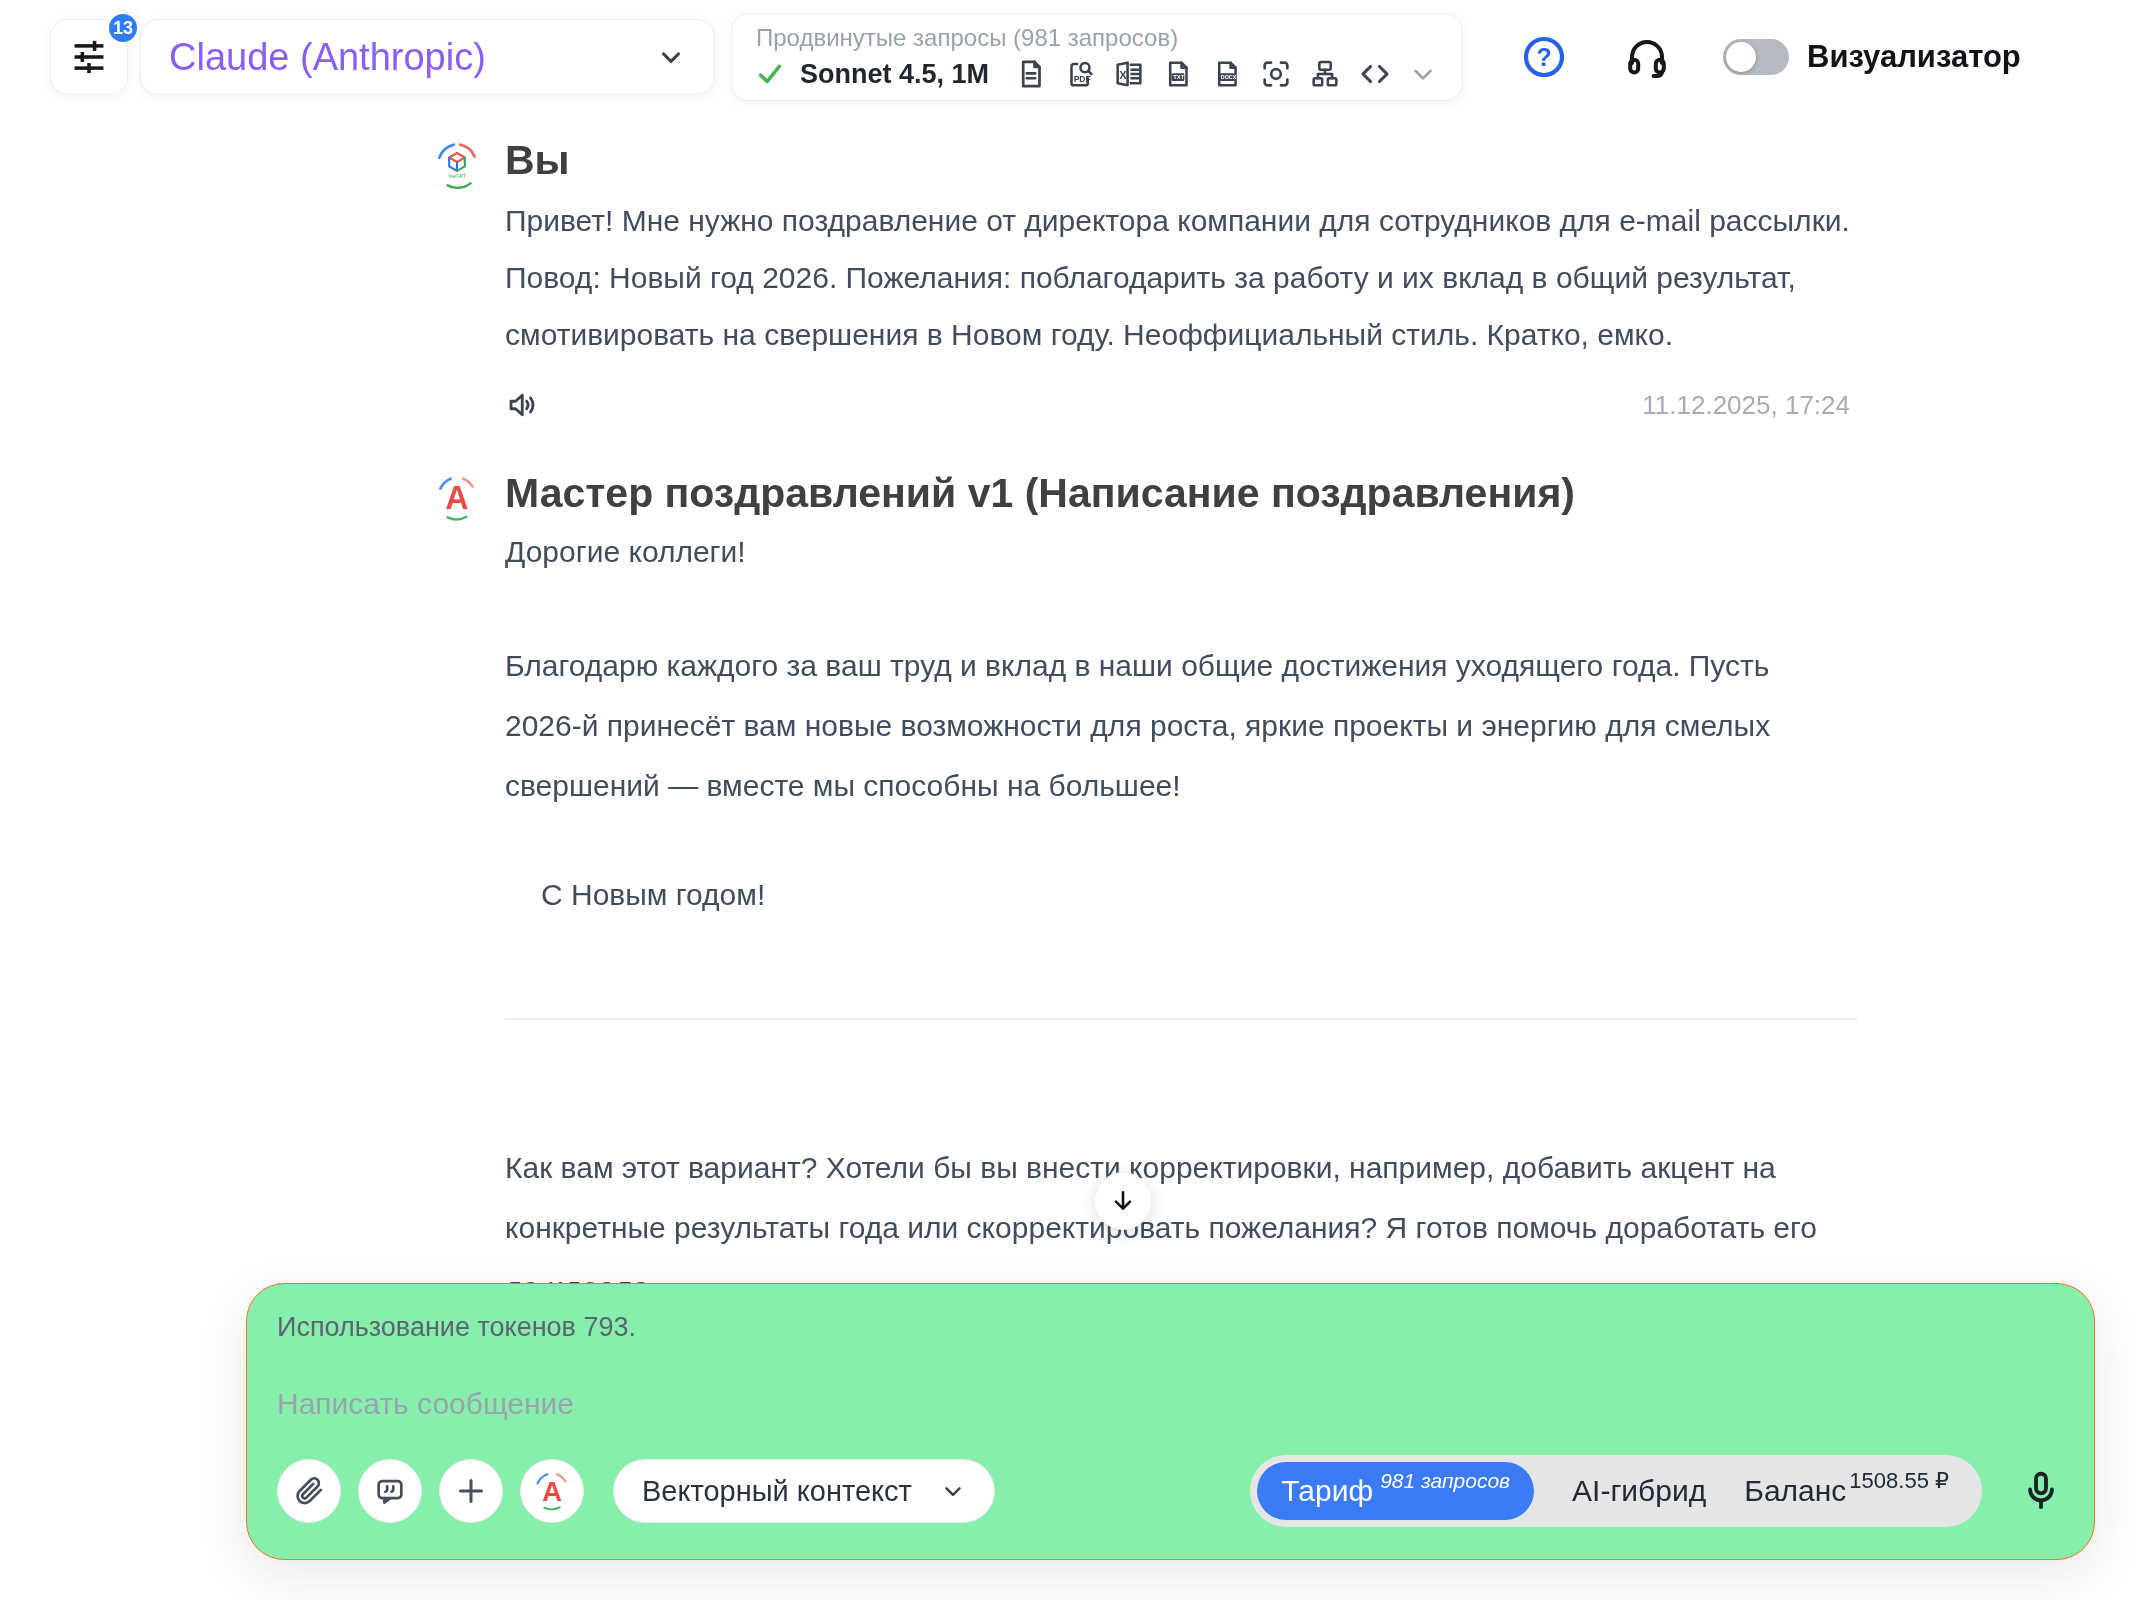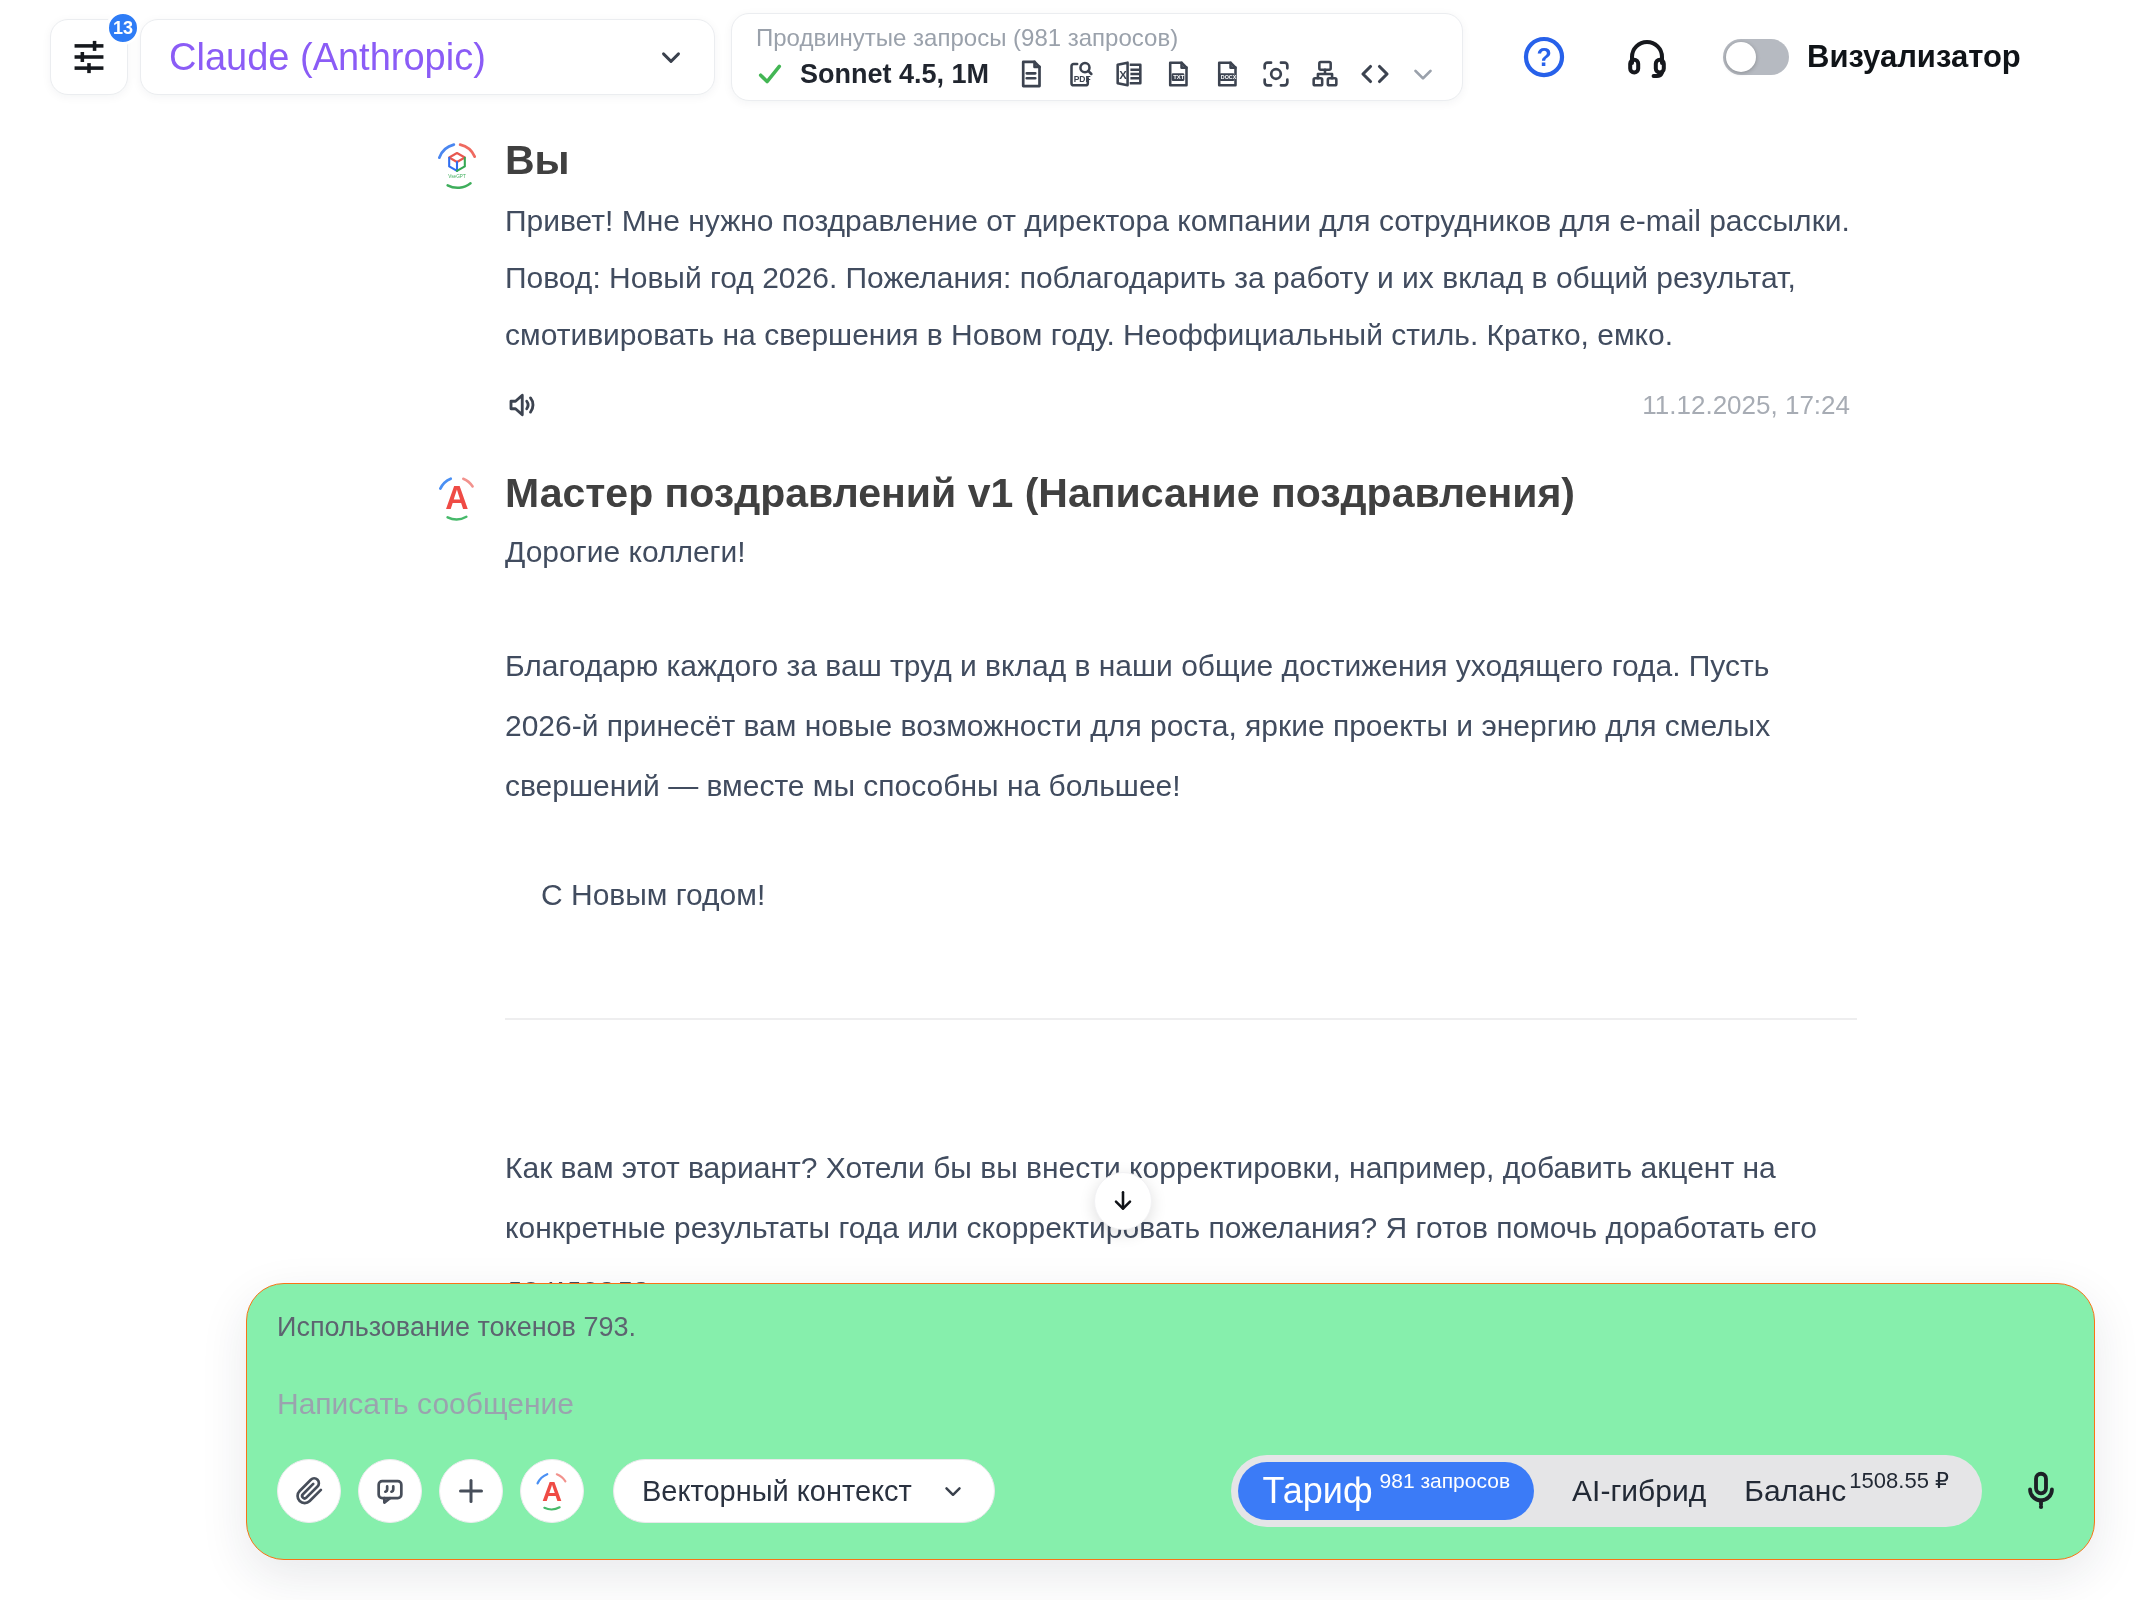--- a/index.html
+++ b/index.html
@@ -60,22 +60,22 @@
   .composer-row { display:flex; align-items:center; margin-top:34px; }
   .circle-btn { width:64px; height:64px; border-radius:50%; border:1.5px solid #ececee; background:#fff;
                 display:grid; place-items:center; margin-right:17px; cursor:pointer; }
   .vector-pill { margin-left:12px; height:64px; border-radius:32px; border:1.5px solid #e9e9eb; background:#fff;
                  display:flex; align-items:center; gap:28px; padding:0 28px; cursor:pointer; }
   .vector-pill .label { font-size:29px; font-weight:500; color:#2a3240; }
   .composer-spacer { flex:1; }
   .plan-pill { height:72px; border-radius:36px; background:#e5e5e7; display:flex; align-items:center; padding:0 7px; }
   .tariff-btn { height:58px; border-radius:29px; background:#3b7bf7; color:#fff; border:none; padding:0 24px;
                 display:flex; align-items:center; cursor:pointer; font-family:inherit; }
-  .tariff-btn .t-label { font-size:36px; }
-  .tariff-btn .t-sup { font-size:21px; margin-left:7px; transform:translateY(-10px); }
+  .tariff-btn .t-label { font-size:30px; }
+  .tariff-btn .t-sup { font-size:21px; margin-left:7px; transform:translateY(-10px);font-style:italic; }
   .hybrid { margin:0 38px; font-size:30px; color:#222935; cursor:pointer; }
   .balance { margin-right:26px; display:flex; align-items:center; cursor:pointer; }
   .balance .b-label { font-size:30px; color:#222935; }
   .balance .b-sup { font-size:22px; color:#222935; margin-left:3px; transform:translateY(-10px); }
   .mic-btn { margin-left:36px; }
 
   svg { display:block; }
 </style>
 </head>
 <body>

